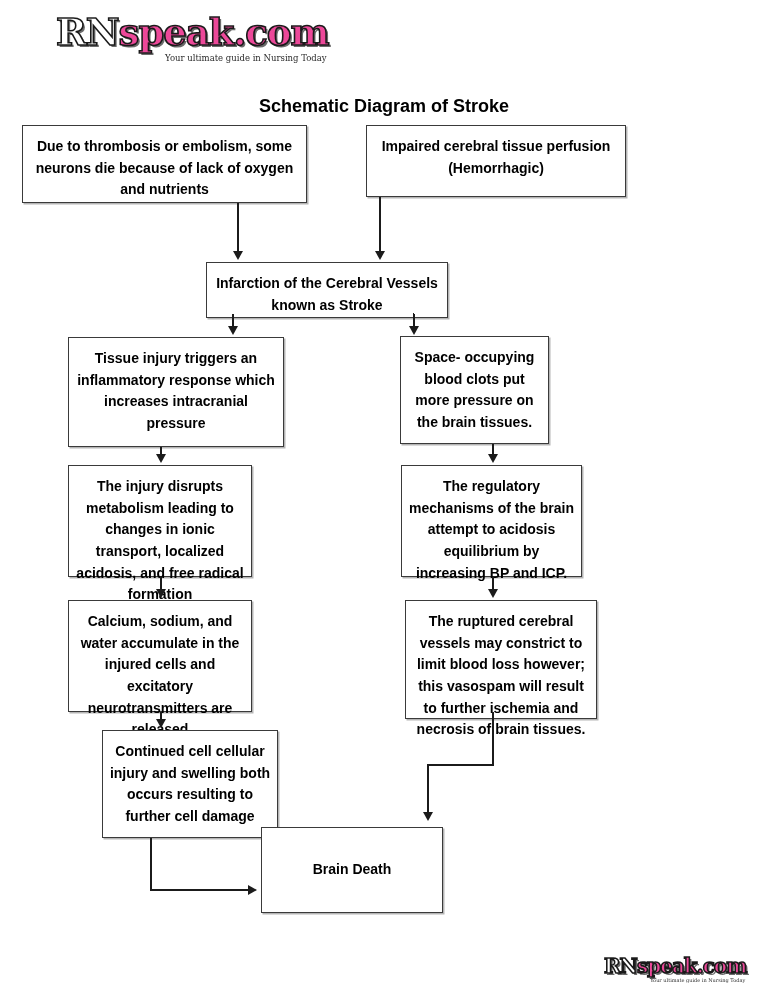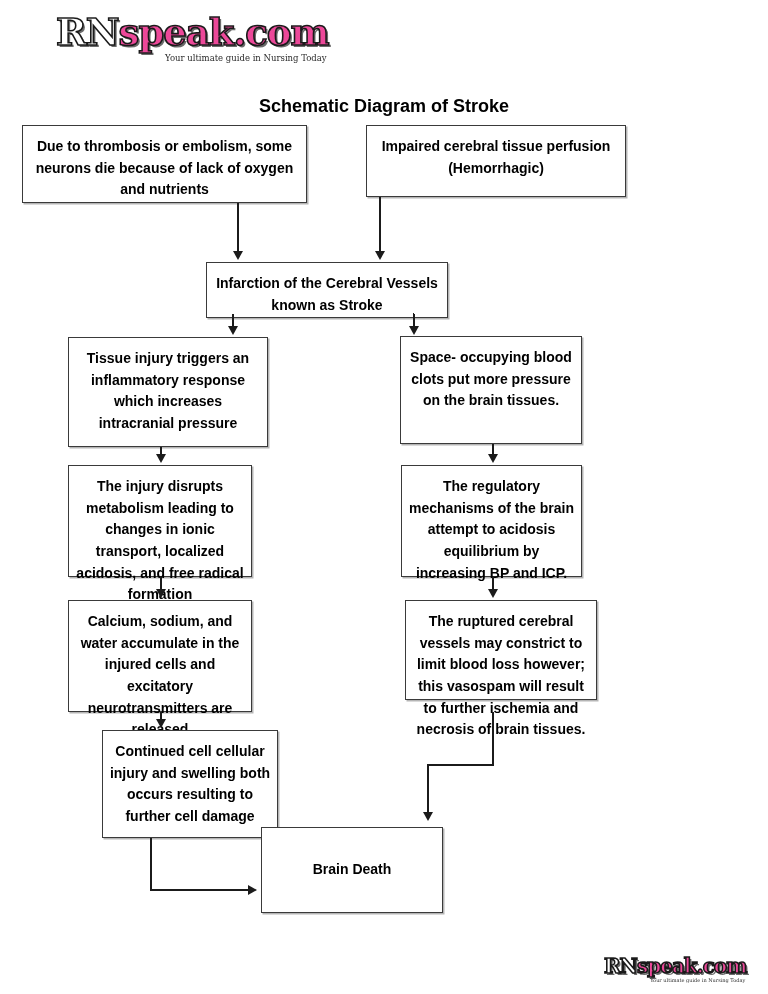--- a/index.html
+++ b/index.html
@@ -121,33 +121,33 @@
 </div>
 
 <div class="diagram-title">Schematic Diagram of Stroke</div>
 
 <div class="node" style="left:22px; top:125px; width:285px; height:78px;">Due to thrombosis or embolism, some neurons die because of lack of oxygen and nutrients</div>
 
 <div class="node" style="left:366px; top:125px; width:260px; height:72px;">Impaired cerebral tissue perfusion (Hemorrhagic)</div>
 
 <div class="node" style="left:206px; top:262px; width:242px; height:56px;">Infarction of the Cerebral Vessels known as Stroke</div>
 
-<div class="node" style="left:68px; top:337px; width:200px; height:110px;">Tissue injury triggers an inflammatory response which increases intracranial pressure</div>
+<div class="node" style="left:68px; top:337px; width:216px; height:110px;">Tissue injury triggers an inflammatory response which increases intracranial pressure</div>
 
 <div class="node" style="left:68px; top:465px; width:184px; height:112px;">The injury disrupts metabolism leading to changes in ionic transport, localized acidosis, and free radical formation</div>
 
 <div class="node" style="left:68px; top:600px; width:184px; height:112px;">Calcium, sodium, and water accumulate in the injured cells and excitatory neurotransmitters are released</div>
 
 <div class="node" style="left:54px; top:730px; width:176px; height:108px;margin-left:48px;">Continued cell cellular injury and swelling both occurs resulting to further cell damage</div>
 
-<div class="node" style="left:400px; top:336px; width:182px; height:108px;">Space- occupying blood clots put more pressure on the brain tissues.</div>
+<div class="node" style="left:400px; top:336px; width:149px; height:108px;">Space- occupying blood clots put more pressure on the brain tissues.</div>
 
 <div class="node" style="left:401px; top:465px; width:181px; height:112px;">The regulatory mechanisms of the brain attempt to acidosis equilibrium by increasing BP and ICP.</div>
 
-<div class="node" style="left:405px; top:600px; width:192px; height:100px;">The ruptured cerebral vessels may constrict to limit blood loss however; this vasospam will result to further ischemia and necrosis of brain tissues.</div>
+<div class="node" style="left:405px; top:600px; width:192px; height:119px;">The ruptured cerebral vessels may constrict to limit blood loss however; this vasospam will result to further ischemia and necrosis of brain tissues.</div>
 
 <div class="node center-v" style="left:261px; top:827px; width:182px; height:86px;">Brain Death</div>
 
 <div class="conn conn-v" style="left:237px; top:203px; height:50px;"></div>
 <div class="arrowhead arrow-down" style="left:233px; top:251px;"></div>
 
 <div class="conn conn-v" style="left:379px; top:197px; height:56px;"></div>
 <div class="arrowhead arrow-down" style="left:375px; top:251px;"></div>
 
 <div class="conn conn-v" style="left:232px; top:314px; height:14px;"></div>

